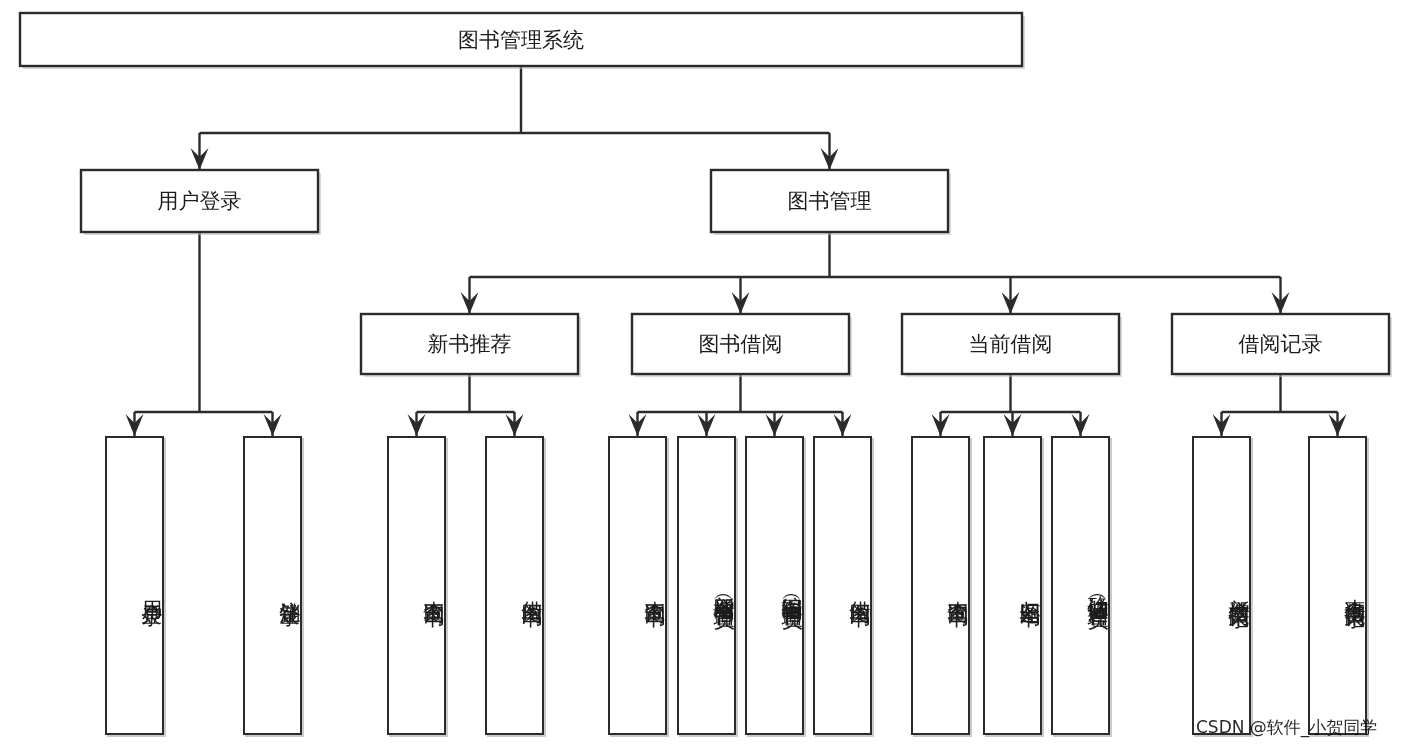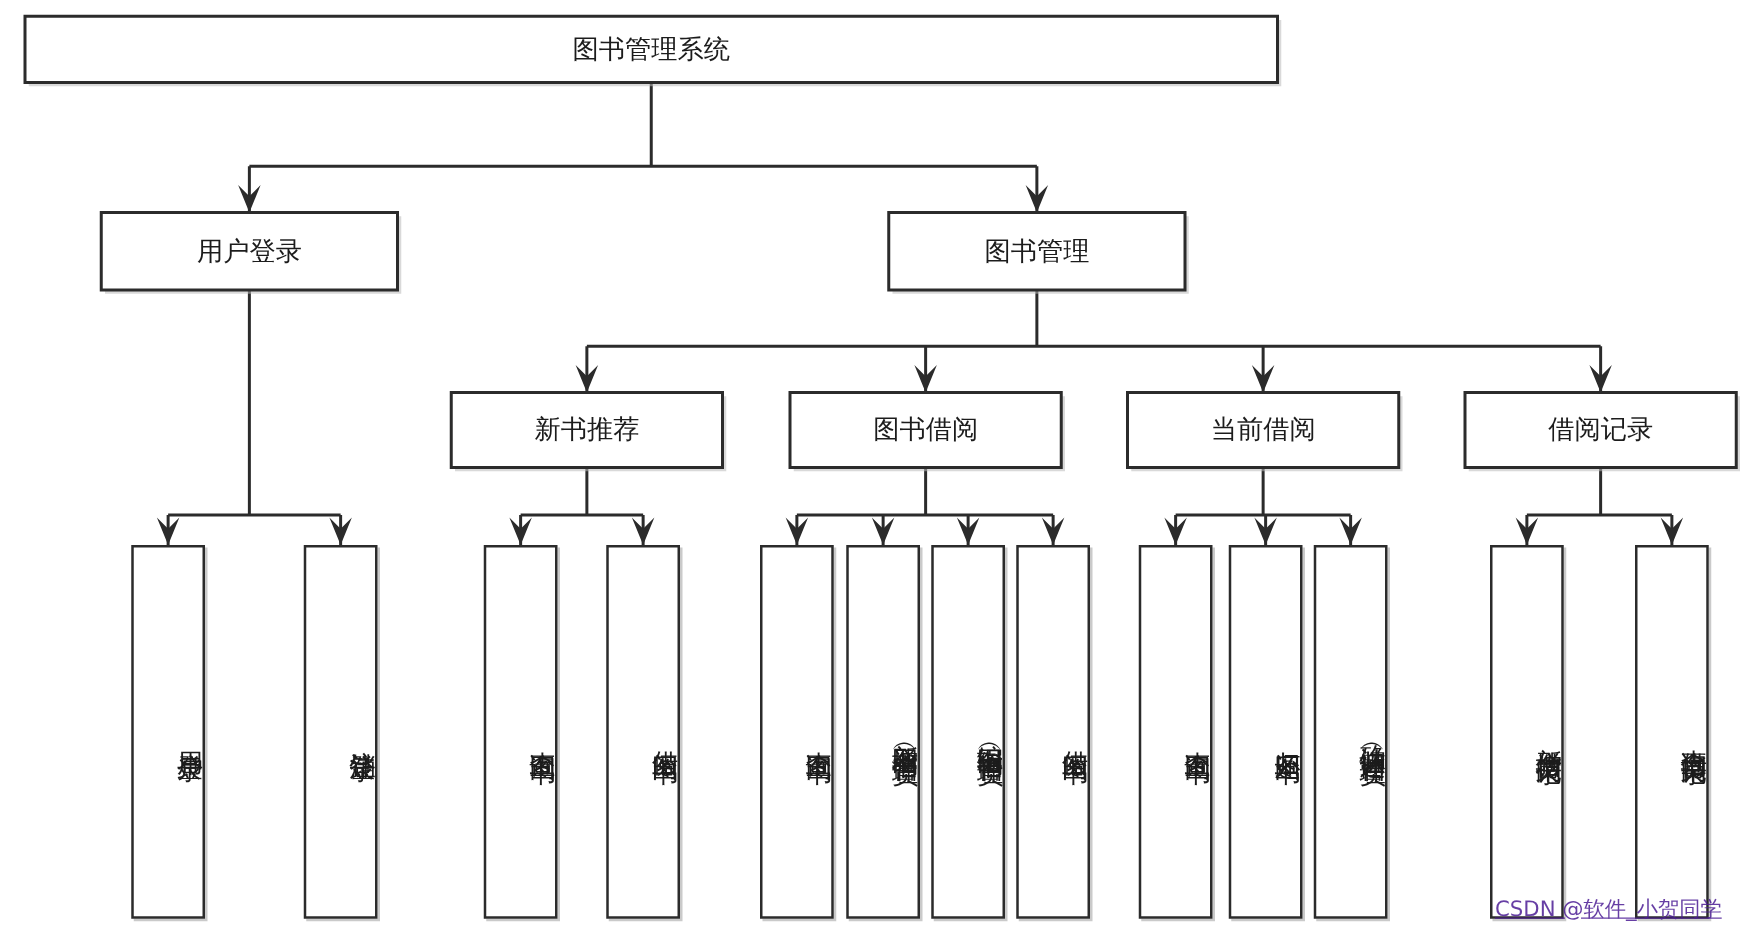--- a/index.html
+++ b/index.html
@@ -73,25 +73,24 @@
     position: absolute;
     box-sizing: border-box;
     background: #ffffff;
     border: 2.4px solid #2b2b2b;
     box-shadow: 2px 2px 0 0 rgba(150,150,150,0.5);
   }
   .watermark {
     position: absolute;
     font-family: "DejaVu Sans", "Liberation Sans", sans-serif;
     font-size: 17px;
-    color: #4c1d95;
+    color: #000000;
     opacity: 0.85;
     white-space: nowrap;
     user-select: none;
-    text-decoration: underline;
   }
 </style>
 </head>
 <body>
 
 <div id="diagram-root">
 
   <svg id="tree-svg" viewBox="0 0 1405 747" xmlns="http://www.w3.org/2000/svg">
     <g id="edges-layer">
         <path d="M 521 66 L 521 133" class="edge"></path>

